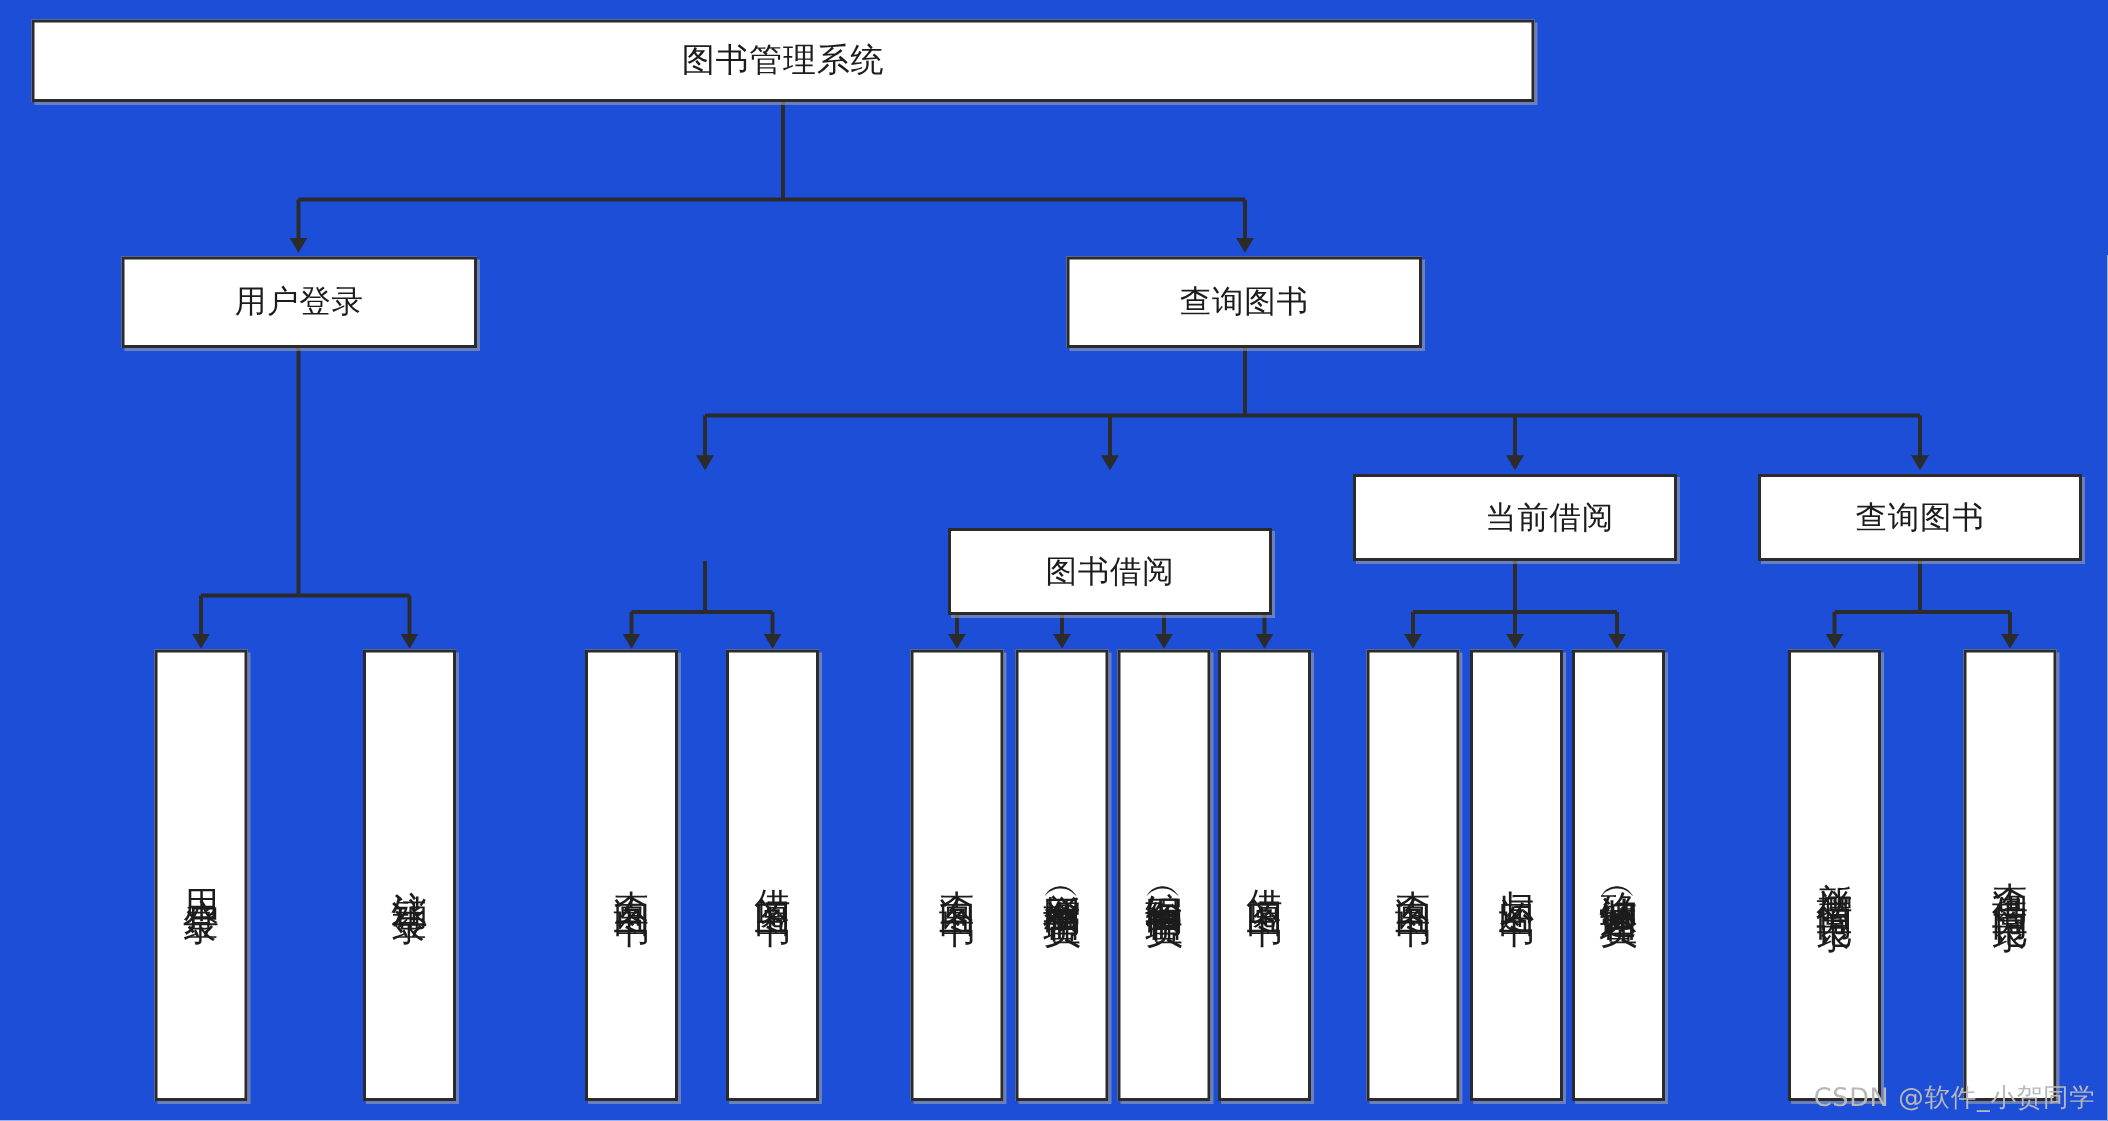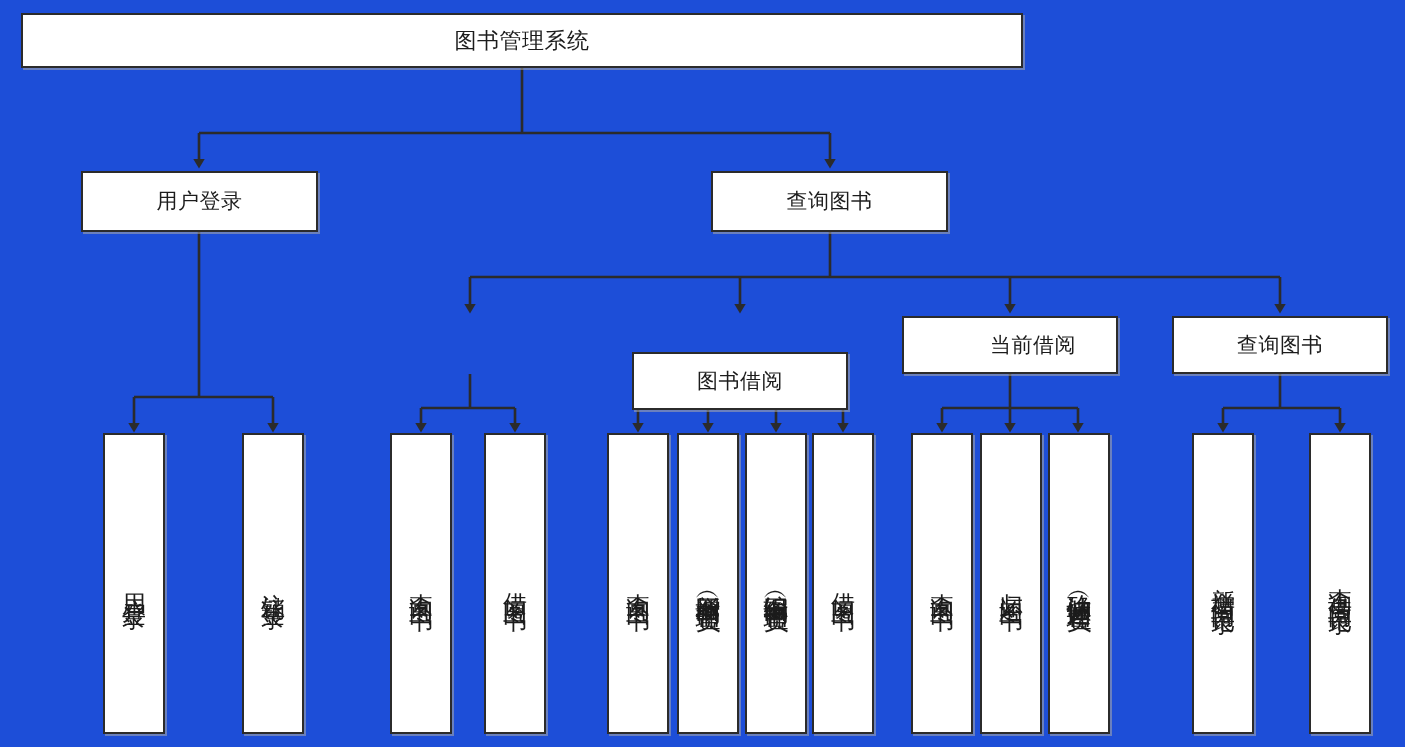--- a/index.html
+++ b/index.html
@@ -190,14 +190,15 @@
     <span class="label">确认归还（管理员）</span>
   </div>
 
   <div class="node v" style="left:1192px; top:433px; width:62px; height:301px;">
     <span class="label">新增借阅记录</span>
   </div>
   <div class="node v" style="left:1309px; top:433px; width:62px; height:301px;">
     <span class="label">查询借阅记录</span>
   </div>
 
+  <div class="watermark">CSDN @软件_小贺同学</div>
 
 </div>
 
 </body></html>

